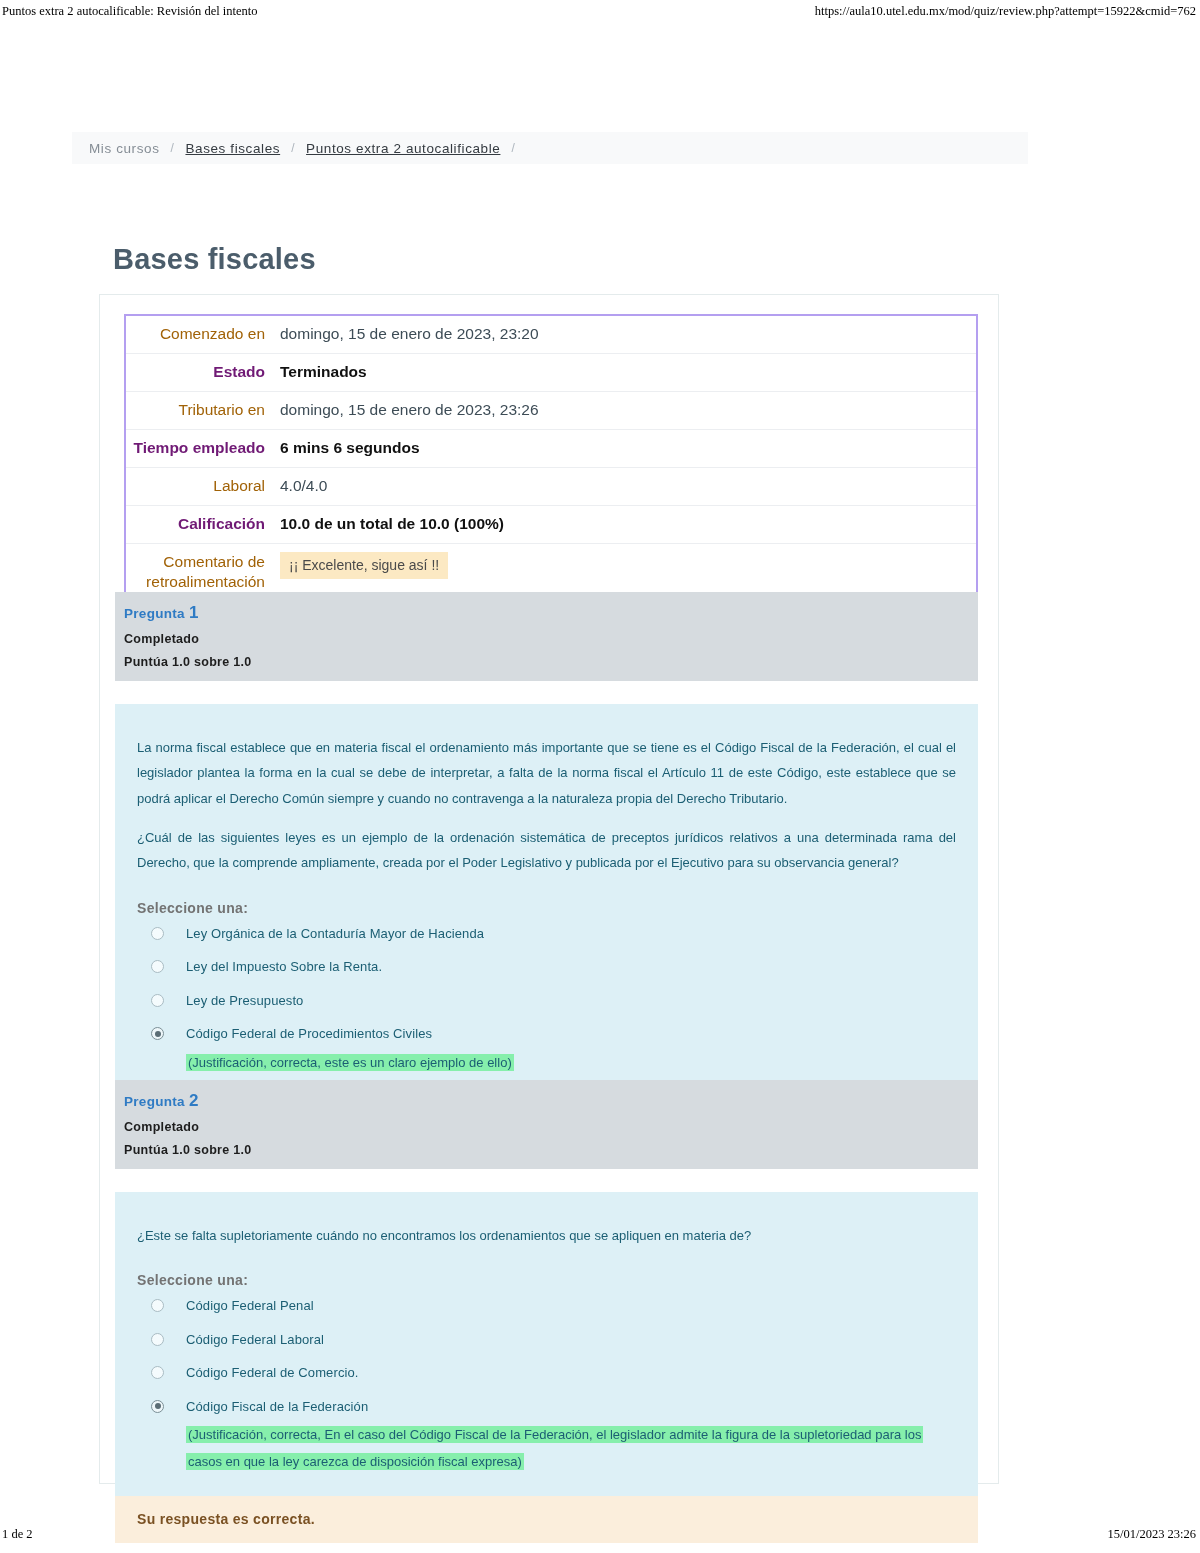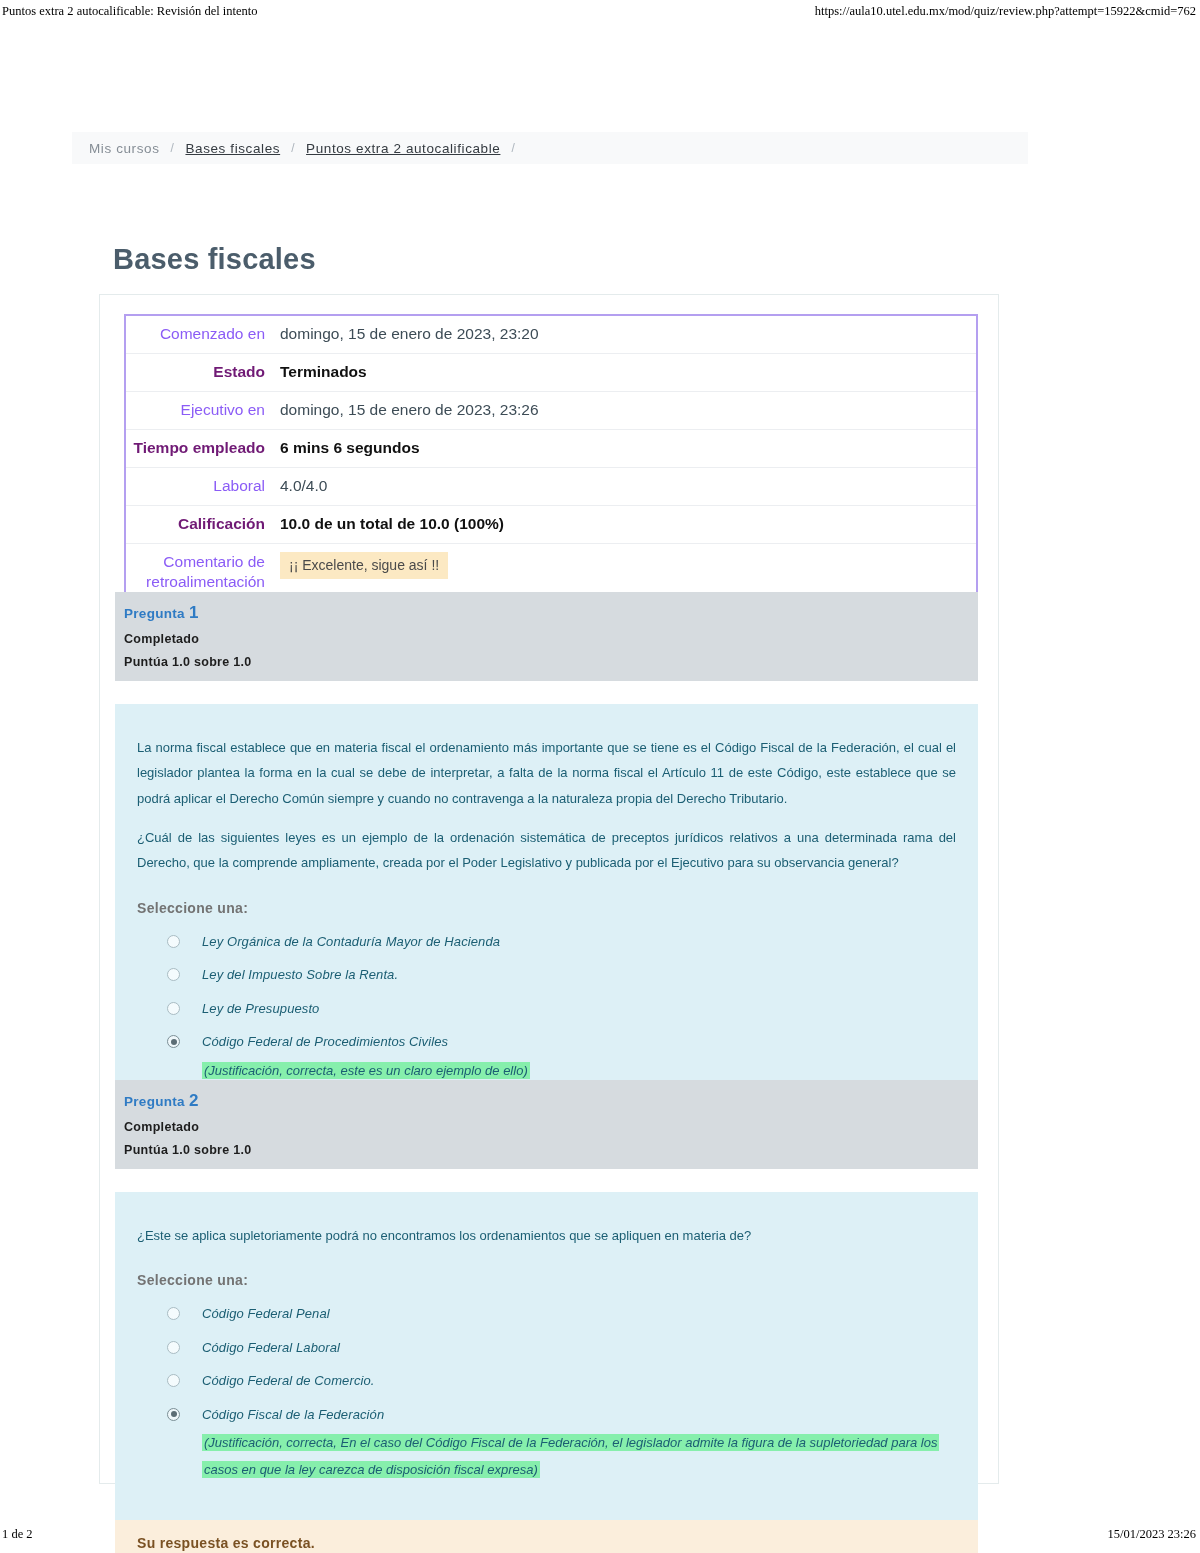--- a/index.html
+++ b/index.html
@@ -111,21 +111,21 @@
     align-items: stretch;
   }
   .sum-row:last-child { border-bottom: none; }
   .sum-key {
     width: 148px;
     min-width: 148px;
     text-align: right;
     padding: 8px 9px 8px 6px;
     box-sizing: border-box;
     font-size: 15.5px;
-    color: #8b5cf6;
+    color: #a16207;
     line-height: 1.35;
   }
   .sum-key.bold { font-weight: bold; color: #701a75; }
   .sum-val {
     flex: 1;
     padding: 8px 6px 8px 6px;
     box-sizing: border-box;
     font-size: 15.5px;
     color: #3d4c56;
     line-height: 1.35;
@@ -187,21 +187,21 @@
     margin-bottom: 14px;
   }
   .q-text:last-of-type { margin-bottom: 0; }
   .q-prompt {
     font-size: 14px;
     font-weight: bold;
     color: #737373;
     letter-spacing: .3px;
     margin: 24px 0 8px 0;
   }
-  .opt-list { margin: 16px; padding: 0; list-style: none; font-style: italic; }
+  .opt-list { margin: 0; padding: 0; list-style: none; }
   .opt {
     display: flex;
     align-items: flex-start;
     margin-bottom: 14px;
   }
   .opt:last-child { margin-bottom: 0; }
   .radio {
     width: 11px;
     height: 11px;
     border: 1px solid #a9bcc3;
@@ -275,21 +275,21 @@
 <div class="summary-table" id="summary-table">
     <div class="sum-row">
       <div class="sum-key">Comenzado en</div>
       <div class="sum-val">domingo, 15 de enero de 2023, 23:20</div>
     </div>
     <div class="sum-row">
       <div class="sum-key bold">Estado</div>
       <div class="sum-val bold">Terminados</div>
     </div>
     <div class="sum-row">
-      <div class="sum-key">Ejecutivo en</div>
+      <div class="sum-key">Tributario en</div>
       <div class="sum-val">domingo, 15 de enero de 2023, 23:26</div>
     </div>
     <div class="sum-row">
       <div class="sum-key bold">Tiempo empleado</div>
       <div class="sum-val bold">6 mins 6 segundos</div>
     </div>
     <div class="sum-row">
       <div class="sum-key">Laboral</div>
       <div class="sum-val">4.0/4.0</div>
     </div>
@@ -346,21 +346,21 @@
       <div class="q-feedback">Su respuesta es correcta.</div>
     </div>
     <div class="question" style="top: 1080px;">
       <div class="q-head">
         <div class="q-no"><span>Pregunta</span> <span class="q-num">2</span></div>
         <div class="q-state">Completado</div>
         <div class="q-grade">Puntúa 1.0 sobre 1.0</div>
       </div>
       <div class="q-gap"></div>
       <div class="q-body">
-        <p class="q-text">¿Este se aplica supletoriamente podrá no encontramos los ordenamientos que se apliquen en materia de?</p>
+        <p class="q-text">¿Este se falta supletoriamente cuándo no encontramos los ordenamientos que se apliquen en materia de?</p>
         <div class="q-prompt">Seleccione una:</div>
         <ul class="opt-list">
           <li class="opt">
             <span class="radio"></span>
             <div class="opt-body">
               <div class="opt-label">Código Federal Penal</div>
             </div>
           </li>
           <li class="opt">
             <span class="radio"></span>

